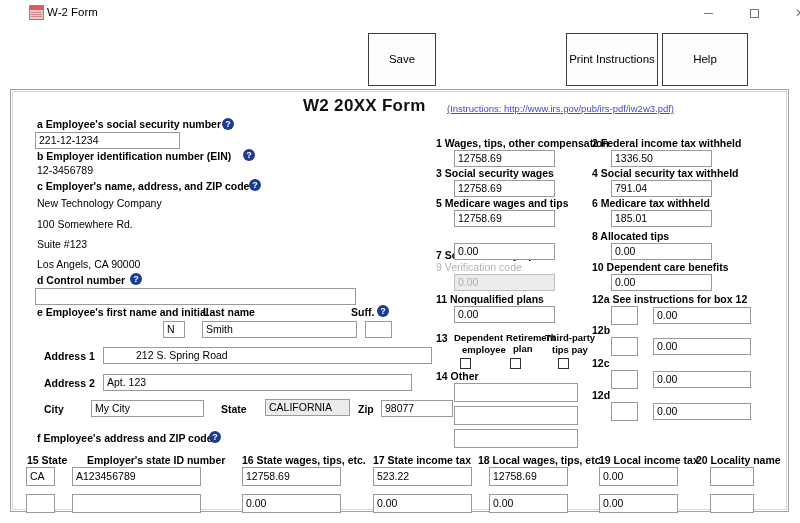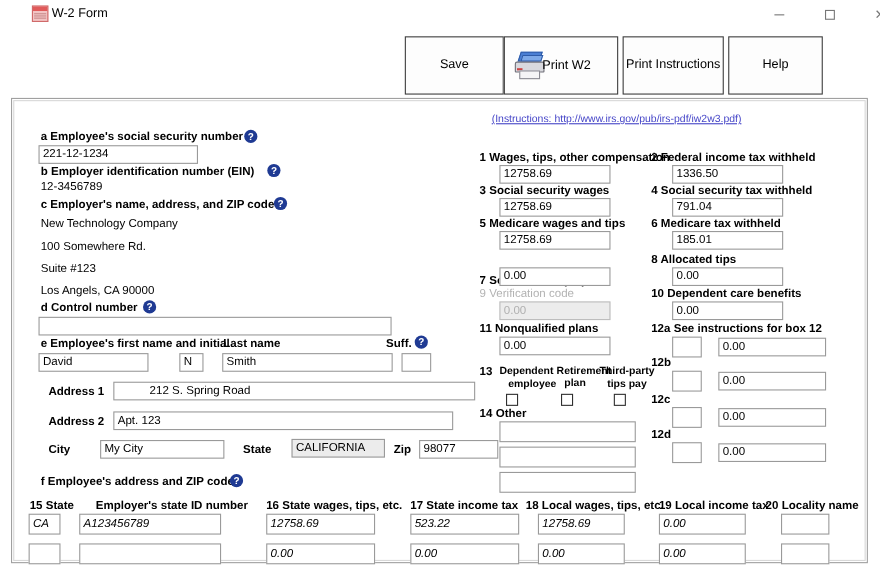--- a/index.html
+++ b/index.html
@@ -24,21 +24,21 @@
   #w-min{left:662px;}#w-max{left:708px;}#w-close{left:754px;}
   .glyph-min{position:absolute;left:19px;top:13px;width:9px;height:1px;background:#777;}
   .glyph-max{position:absolute;left:19px;top:9px;width:9px;height:9px;border:1px solid #777;box-sizing:border-box;}
   .glyph-x{position:absolute;left:16px;top:8px;width:14px;height:11px;color:#777;font-size:12px;
            line-height:11px;text-align:center;font-family:"DejaVu Sans",sans-serif;}
 
   
   .toolbtn{position:absolute;top:33px;height:53px;background:#fdfdfd;
            border:1px solid #3d3d3d;box-sizing:border-box;cursor:pointer;}
   .toolbtn .lbl{position:absolute;left:0;right:0;top:19px;text-align:center;font-size:11.5px;color:#000;}
-  #btn-save{left:368px;width:90px;}
+  #btn-save{left:368px;width:68px;}
   #btn-printw2{left:458px;width:104px;}
   #btn-printw2 .lbl{left:34px;right:4px;text-align:left;top:20px;}
   #btn-printins{left:566px;width:92px;}
   #btn-help{left:662px;width:86px;}
 
   
   .printer{position:absolute;left:8px;top:13px;width:30px;height:26px;}
   .pr-paper{position:absolute;left:5px;top:0px;width:20px;height:9px;background:#4a7fd4;
             border:1px solid #2e5ba8;box-sizing:border-box;transform:skewX(-18deg);}
   .pr-paper2{position:absolute;left:7px;top:3px;width:19px;height:6px;background:#7ca8e8;
@@ -62,21 +62,21 @@
   
   .lbl-b{position:absolute;font-size:10.5px;font-weight:bold;color:#000;white-space:nowrap;}
   .lbl-n{position:absolute;font-size:10.5px;color:#000;white-space:nowrap;}
   .lbl-s{position:absolute;font-size:9.5px;font-weight:bold;color:#000;white-space:nowrap;}
   .lbl-dis{position:absolute;font-size:10.5px;color:#b3b3b3;white-space:nowrap;}
 
   
   .inp{position:absolute;background:#fff;border:1px solid #9a9a9a;box-sizing:border-box;
        height:17px;font-size:10.5px;color:#000;padding:0 0 0 3px;line-height:15px;overflow:hidden;
        white-space:nowrap;cursor:text;}
-  .inp.tall{height:19px;line-height:17px;font-style:italic;}
+  .inp.tall{height:19px;line-height:17px;}
   .inp.dis{background:#ececec;border:1px solid #bdbdbd;color:#b0b0b0;}
   .inp.sel{background:#ececec;border:1px solid #9a9a9a;}
 
   .cbox{position:absolute;width:11px;height:11px;border:1px solid #2f2f2f;background:#fff;
         box-sizing:border-box;cursor:pointer;}
 
   
   .help{position:absolute;width:12px;height:12px;border-radius:50%;background:#1f3a93;
         cursor:pointer;}
   .help::after{content:"?";position:absolute;left:0;top:0;width:12px;height:12px;color:#fff;
@@ -106,42 +106,33 @@
     </div>
     <div class="wbtn" id="w-close">
       <div class="glyph-x">✕</div>
     </div>
   </div>
 
   <div class="toolbtn" id="btn-save">
     <div class="lbl">Save</div>
   </div>
 
-  <div class="toolbtn" id="btn-printw2">
-    <div class="printer">
-      <div class="pr-paper"></div>
-        <div class="pr-paper2"></div>
-      <div class="pr-body"></div>
-        <div class="pr-red"></div>
-        <div class="pr-out"></div>
-    </div>
-    <div class="lbl">Print W2</div>
-  </div>
 
   <div class="toolbtn" id="btn-printins">
     <div class="lbl">Print Instructions</div>
   </div>
 
   <div class="toolbtn" id="btn-help">
     <div class="lbl">Help</div>
   </div>
 
   <div class="panel">
    <div class="panel-inner">
 
+    <div class="form-title">W2 20XX  Form</div>
     <div class="form-link">(Instructions: http://www.irs.gov/pub/irs-pdf/iw2w3.pdf)</div>
 
     <div class="lbl-b" style="left:24px;top:26px;">a Employee's social security number</div>
     <div class="help" style="left:209px;top:26px;"></div>
     <div class="inp" style="left:22px;top:40px;width:145px;">221-12-1234</div>
 
     <div class="lbl-b" style="left:24px;top:58px;">b Employer identification number (EIN)</div>
     <div class="help" style="left:230px;top:57px;"></div>
     <div class="lbl-n" style="left:24px;top:72px;">12-3456789</div>
 
@@ -154,21 +145,20 @@
 
     <div class="lbl-b" style="left:24px;top:182px;">d Control number</div>
     <div class="help" style="left:117px;top:181px;"></div>
     <div class="inp" style="left:22px;top:196px;width:321px;"></div>
 
     <div class="lbl-b" style="left:24px;top:214px;">e Employee's first name and initial</div>
     <div class="lbl-b" style="left:190px;top:214px;">Last name</div>
     <div class="lbl-b" style="left:338px;top:214px;">Suff.</div>
     <div class="help" style="left:364px;top:213px;"></div>
 
-    <div class="inp" style="left:22px;top:229px;width:100px;">David</div>
     <div class="inp" style="left:150px;top:229px;width:22px;">N</div>
     <div class="inp" style="left:189px;top:229px;width:155px;">Smith</div>
     <div class="inp" style="left:352px;top:229px;width:27px;"></div>
 
     <div class="lbl-b" style="left:31px;top:258px;">Address 1</div>
     <div class="inp" style="left:90px;top:255px;width:329px;padding-left:32px;">212 S. Spring Road</div>
 
     <div class="lbl-b" style="left:31px;top:285px;">Address 2</div>
     <div class="inp" style="left:90px;top:282px;width:309px;">Apt. 123</div>
 

